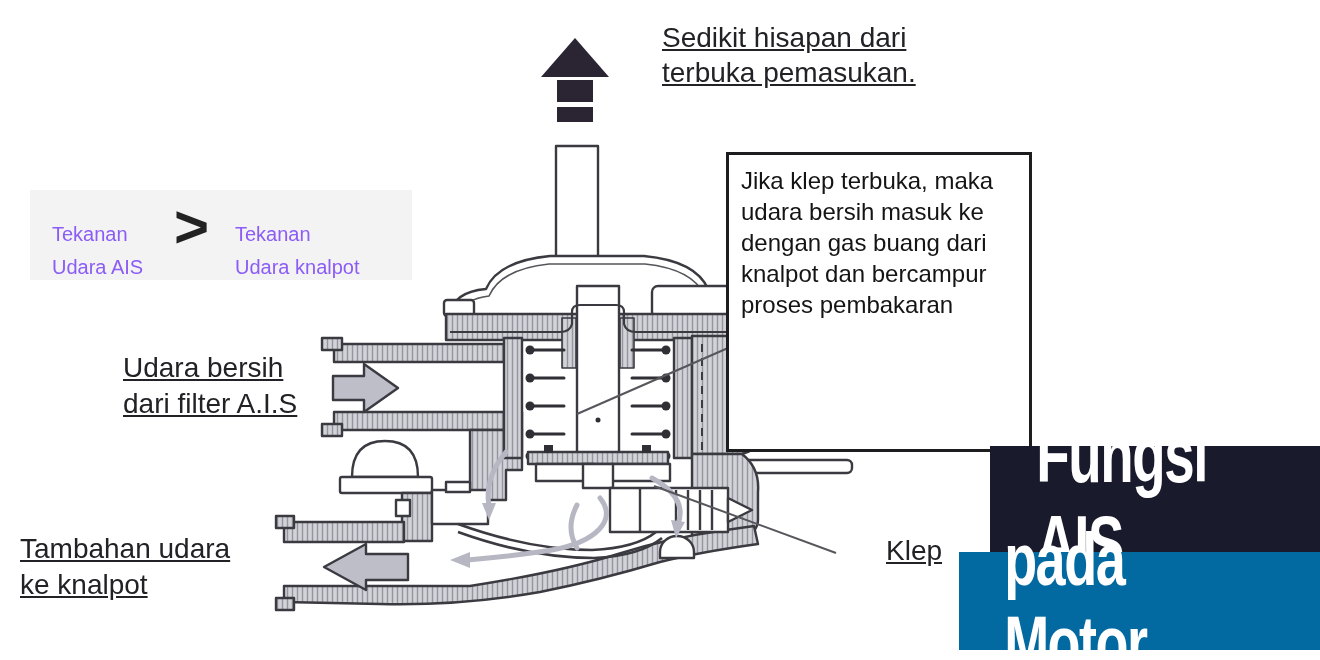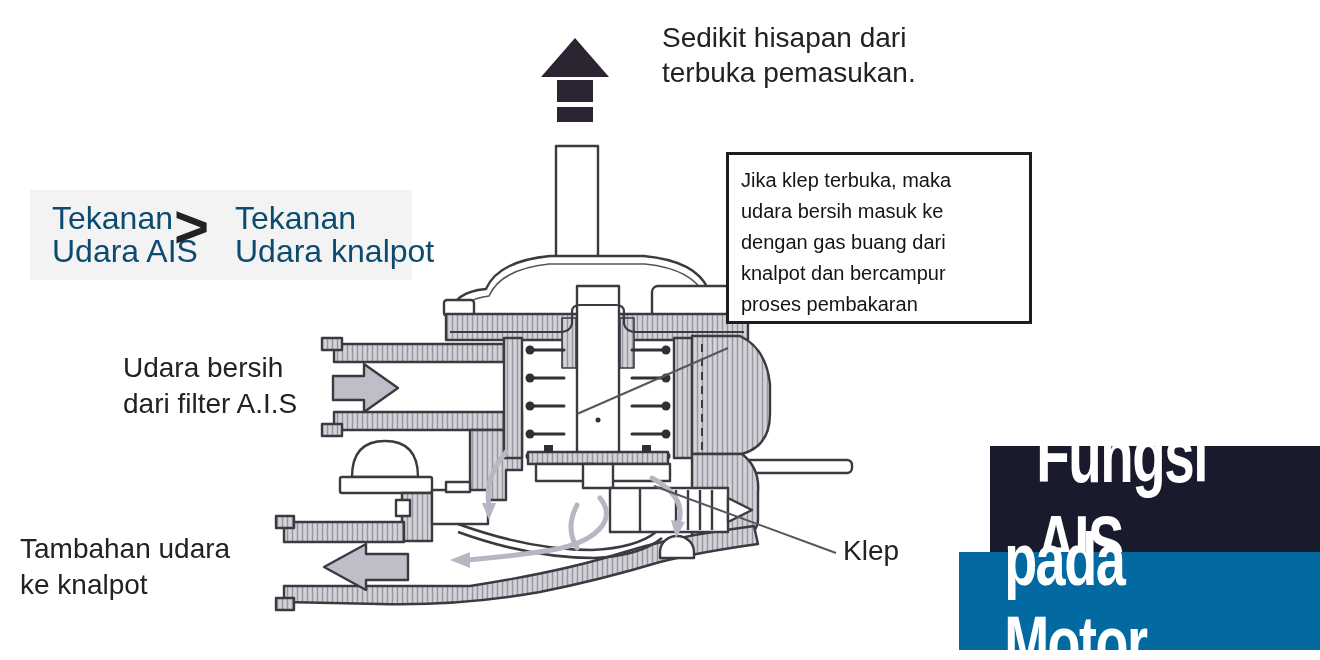--- a/index.html
+++ b/index.html
@@ -14,28 +14,28 @@
   .thin{fill:none;stroke:#55555a;stroke-width:1.6;}
   .dark{fill:#2a2433;stroke:none;}
   .garrow{fill:#bdbec8;stroke:#3a3a40;stroke-width:2.4;stroke-linejoin:round;}
   .flow{fill:none;stroke:#b6b7c3;stroke-width:5;stroke-linecap:round;}
   .flowhead{fill:#b6b7c3;}
   .leader{stroke:#56565c;stroke-width:2;fill:none;}
   .coil{stroke:#2f2f35;stroke-width:3;stroke-linecap:round;}
   .coildot{fill:#2f2f35;}
 
   
-  .lbl{position:absolute;font-size:28px;line-height:35px;color:#222226;white-space:nowrap;}
+  .lbl{position:absolute;font-size:28px;line-height:35px;color:#222226;white-space:nowrap;text-decoration:underline;}
   .panel{position:absolute;left:30px;top:190px;width:382px;height:90px;background:#f3f3f4;}
-  .panel .side{position:absolute;font-size:32px;line-height:33px;color:#0c4a6e;white-space:nowrap;}
+  .panel .side{position:absolute;font-size:20px;line-height:33px;color:#8b5cf6;white-space:nowrap;margin-top:16px;}
   .panel .op{position:absolute;left:144px;top:2px;font-size:60px;font-weight:600;color:#222;}
 
-  .callout{position:absolute;left:726px;top:152px;width:306px;height:172px;box-sizing:border-box;
+  .callout{position:absolute;left:726px;top:152px;width:306px;height:300px;box-sizing:border-box;
            border:3px solid #1d1d1f;background:#ffffff;padding:10px 12px;
-           font-size:20px;line-height:31px;color:#141414;}
+           font-size:24px;line-height:31px;color:#141414;}
   .callout div{white-space:nowrap;}
 
   .banner{position:absolute;display:flex;align-items:center;justify-content:center;}
   .banner-top{left:990px;top:446px;width:330px;height:106px;}
   .banner-bottom{left:959px;top:552px;width:361px;height:98px;}
   .banner span{display:inline-block;font-weight:bold;color:#fff;letter-spacing:-2px;}
   .banner-top span{font-size:76px;transform:scale(0.72,1.02);}
   .banner-bottom span{font-size:72px;transform:scale(0.75,1.02);}
 </style>
 </head>
@@ -206,21 +206,21 @@
   <div class="lbl" style="left:123px;top:350px;line-height:36px;">
     <div>Udara bersih</div>
     <div>dari filter A.I.S</div>
   </div>
 
   <div class="lbl" style="left:20px;top:531px;line-height:36px;">
     <div>Tambahan udara</div>
     <div>ke knalpot</div>
   </div>
 
-  <div class="lbl" style="left:843px;top:533px;">Klep</div>
+  <div class="lbl" style="left:886px;top:533px;">Klep</div>
 
   <div class="callout">
     <div>Jika klep  terbuka, maka</div>
     <div>udara bersih masuk ke</div>
     <div>dengan gas buang dari</div>
     <div>knalpot dan  bercampur</div>
     <div>proses  pembakaran</div>
   </div>
 
   <div class="banner banner-top" style="background: rgb(25, 26, 43);">

